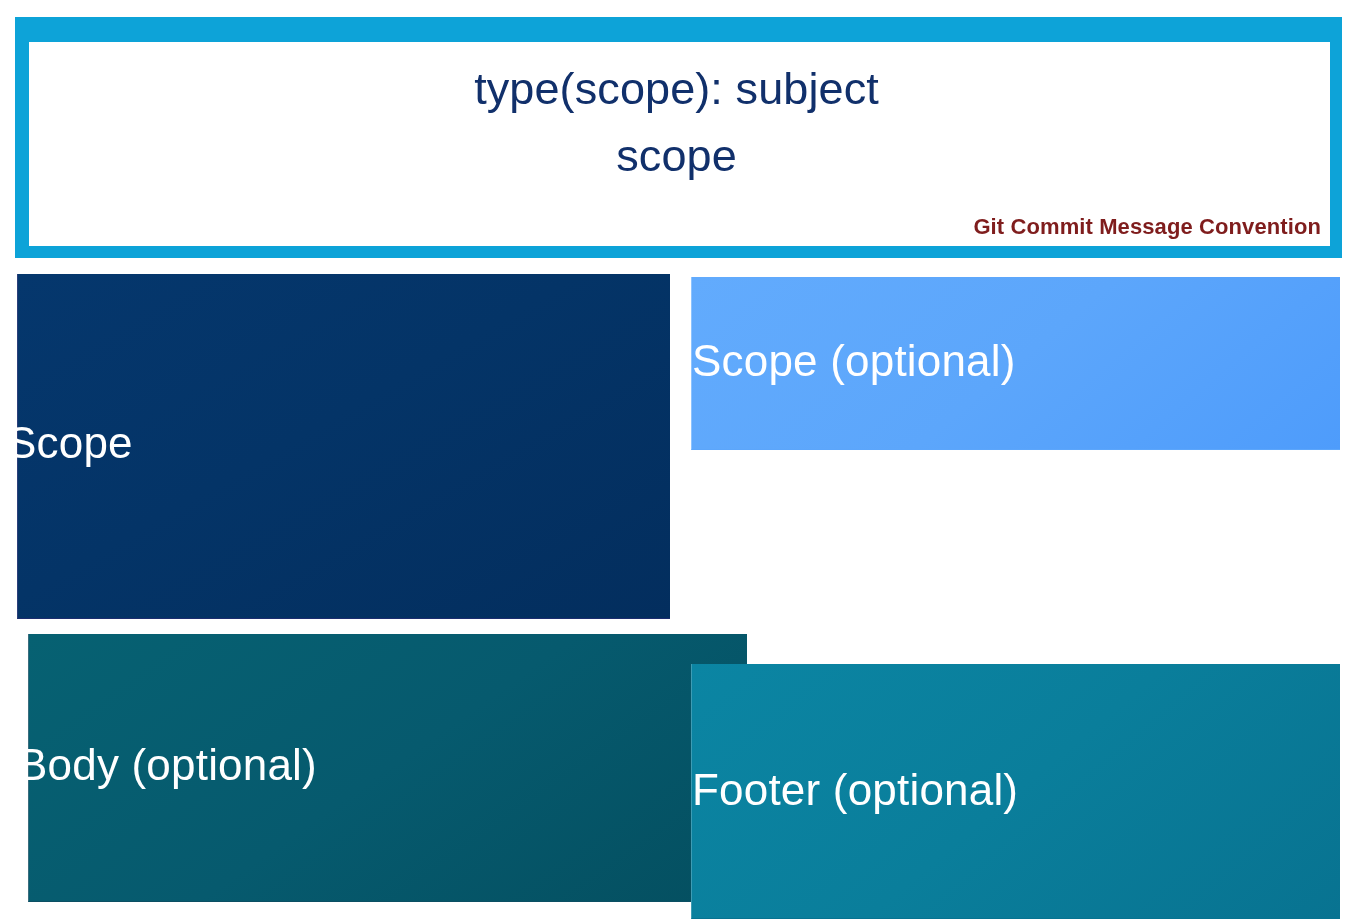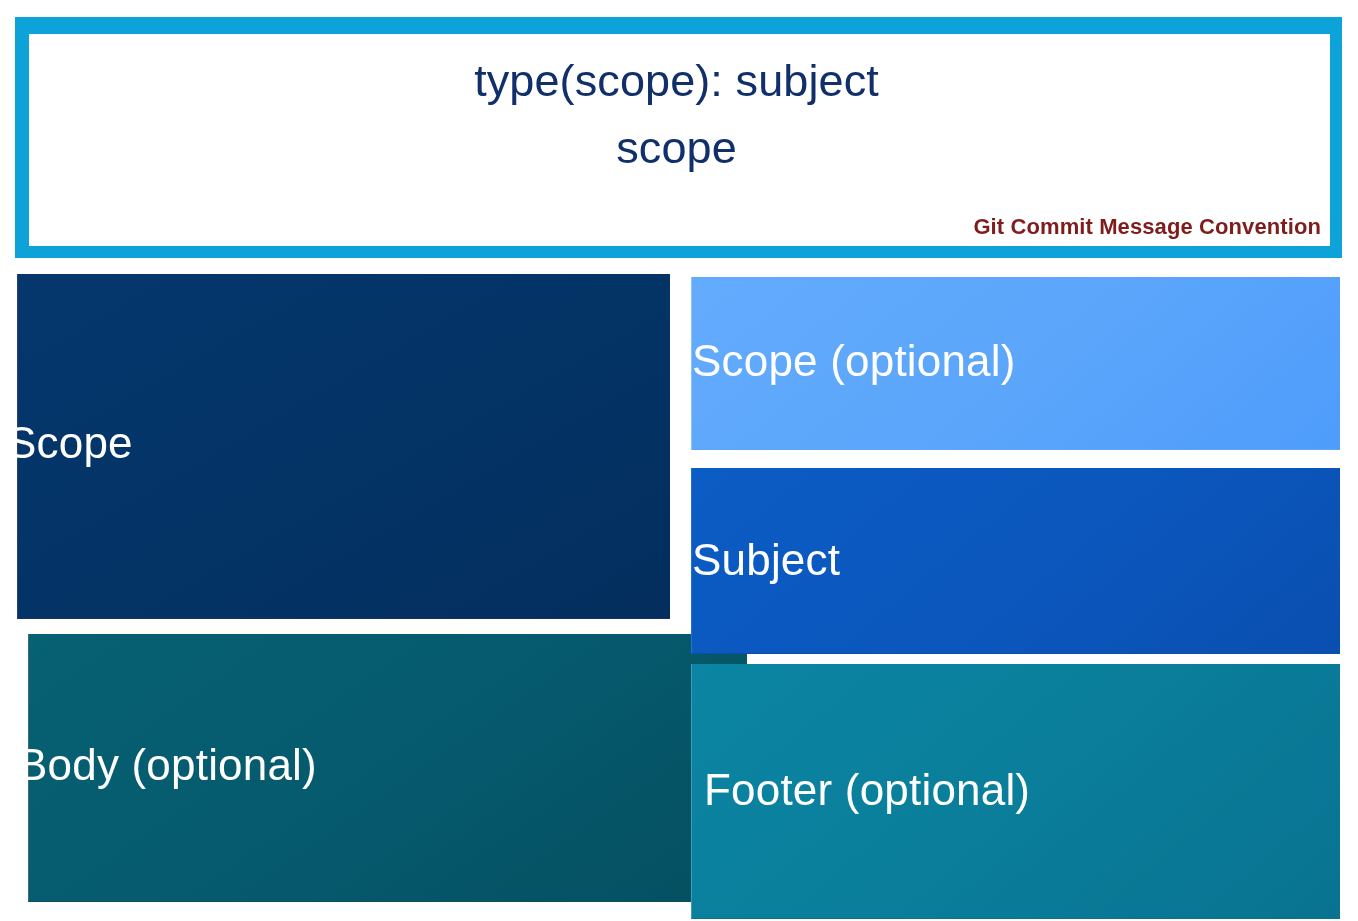--- a/index.html
+++ b/index.html
@@ -23,21 +23,21 @@
 
   
   .header-frame {
     position: absolute;
     left: 15px;
     top: 17px;
     width: 1327px;
     height: 241px;
     background: #0da3d8;
     box-sizing: border-box;
-    padding: 17px 12px 12px 14px;
+    padding: 25px 12px 12px 14px;
   }
   .header-inner {
     position: relative;
     width: 100%;
     height: 100%;
     background: #ffffff;
     box-sizing: border-box;
   }
   .header-lines {
     position: absolute;
@@ -132,21 +132,21 @@
 
   .tile-footer {
     left: 691px;
     top: 664px;
     width: 649px;
     height: 255px;
     background: linear-gradient(140deg, #0b85a3 0%, #0a7e9b 50%, #087391 100%);
     border-left: 1px solid #3e9cb4;
     border-bottom: 1px solid #087391;
   }
-  .tile-footer .tile-label { position: relative; top: -1px; left: 12px; }
+  .tile-footer .tile-label { position: relative; top: -1px; left: 0px; }
 </style>
 </head>
 <body>
 
 <div id="canvas">
 
   <div class="header-frame">
     <div class="header-inner">
       <div class="header-lines">
         <div class="hline">type(scope): subject</div>
@@ -161,21 +161,18 @@
   </div>
 
   <div class="tile tile-body">
     <span class="tile-label">Body (optional)</span>
   </div>
 
   <div class="tile tile-scope">
     <span class="tile-label">Scope (optional)</span>
   </div>
 
-  <div class="tile tile-subject">
-    <span class="tile-label">Subject</span>
-  </div>
 
   <div class="tile tile-footer">
     <span class="tile-label">Footer (optional)</span>
   </div>
 
 </div>
 
 </body></html>

